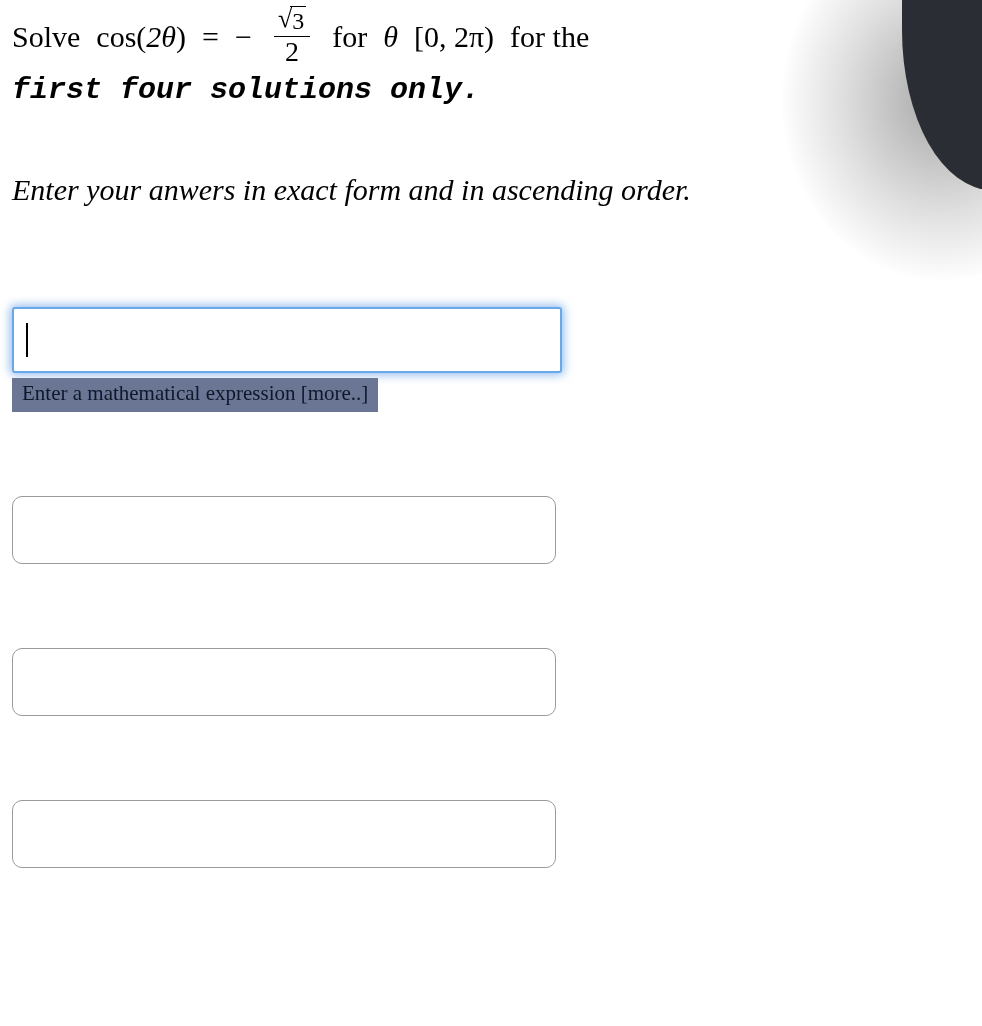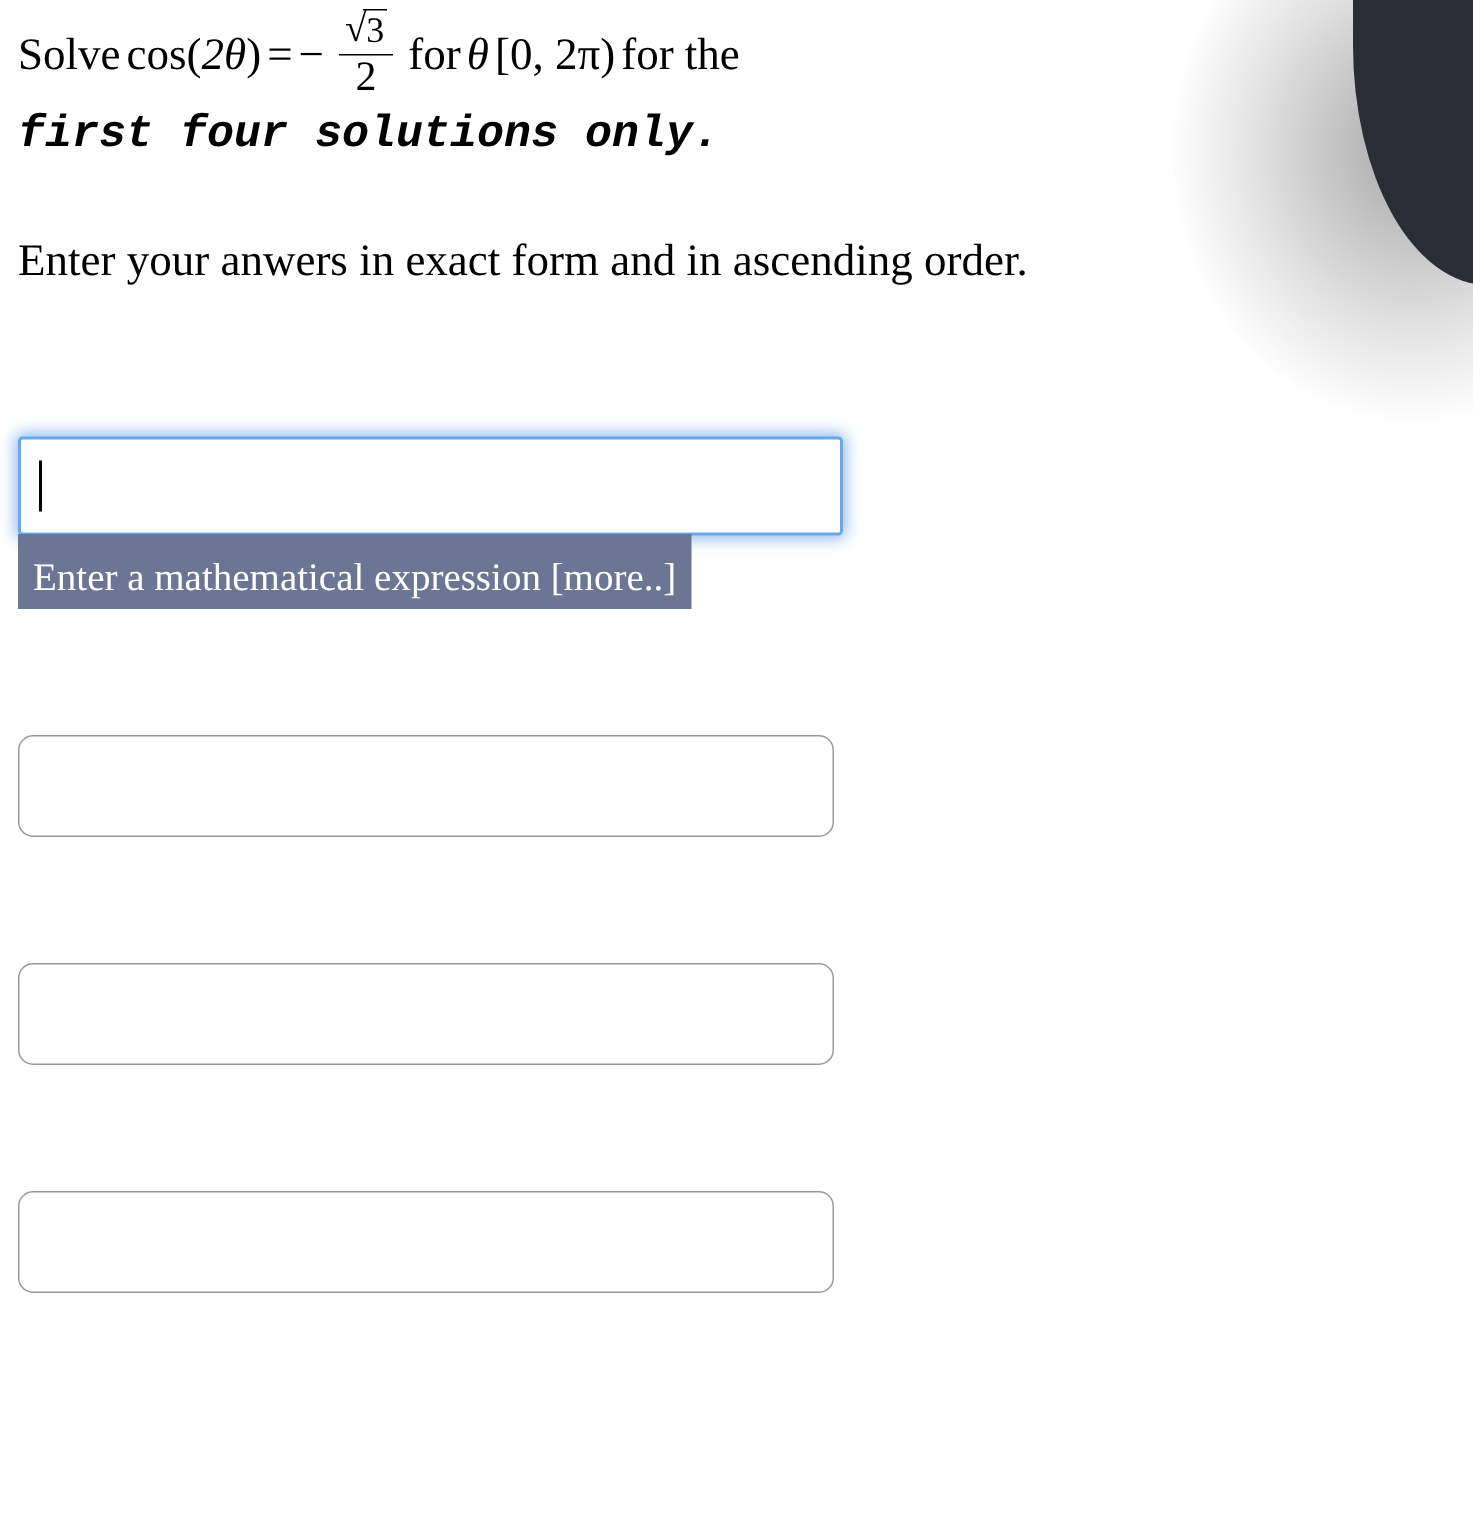--- a/index.html
+++ b/index.html
@@ -17,21 +17,21 @@
     
     .question-block {
       line-height: 1.5;
       margin-top: 6px;
     }
     
     .q-line1 {
       display: flex;
       align-items: center;
       flex-wrap: wrap;
-      gap: 4px;
+      gap: 16px;
     }
     
     .math { font-family: 'Times New Roman', serif; }
     .ital { font-style: italic; }
     
     .frac {
       display: inline-flex;
       flex-direction: column;
       align-items: center;
       vertical-align: middle;
@@ -49,22 +49,23 @@
     .sqrt .radical { font-size: 26px; line-height: 1; margin-right: -2px;}
     .sqrt .radicand { border-top: 1.5px solid #000; padding: 0 2px; font-size: 24px; line-height: 1.2;}
     
     .emph {
       font-style: italic;
       font-weight: bold;
       font-family: Liberation Mono, monospace;
     }
     
     .instructions {
-      margin-top: 40px;
+      margin-top: 56px;
       line-height: 1.4;
+      font-style: italic;
     }
     
     .answers {
       margin-top: 96px;
     }
     
     .answer-group {
       margin-bottom: 84px;
     }
     
@@ -100,23 +101,23 @@
       box-shadow: 0 0 10px 2px rgba(100,160,230,0.7);
       background: #fff;
       height: 66px;
       display: flex;
       align-items: center;
       padding: 0 10px;
     }
     
     .hint-bar {
       background: #6a7694;
-      color: #ffffff;
-      font-size: 26px;
-      padding: 14px 10px 6px 10px;
+      color: #0f172a;
+      font-size: 21px;
+      padding: 3px 10px 6px 10px;
       display: inline-block;
       margin-top: -1px;
       font-family: 'Times New Roman', serif;
     }
     
     .corner-shadow {
       position: absolute;
       top: -80px;
       right: -120px;
       width: 320px;

